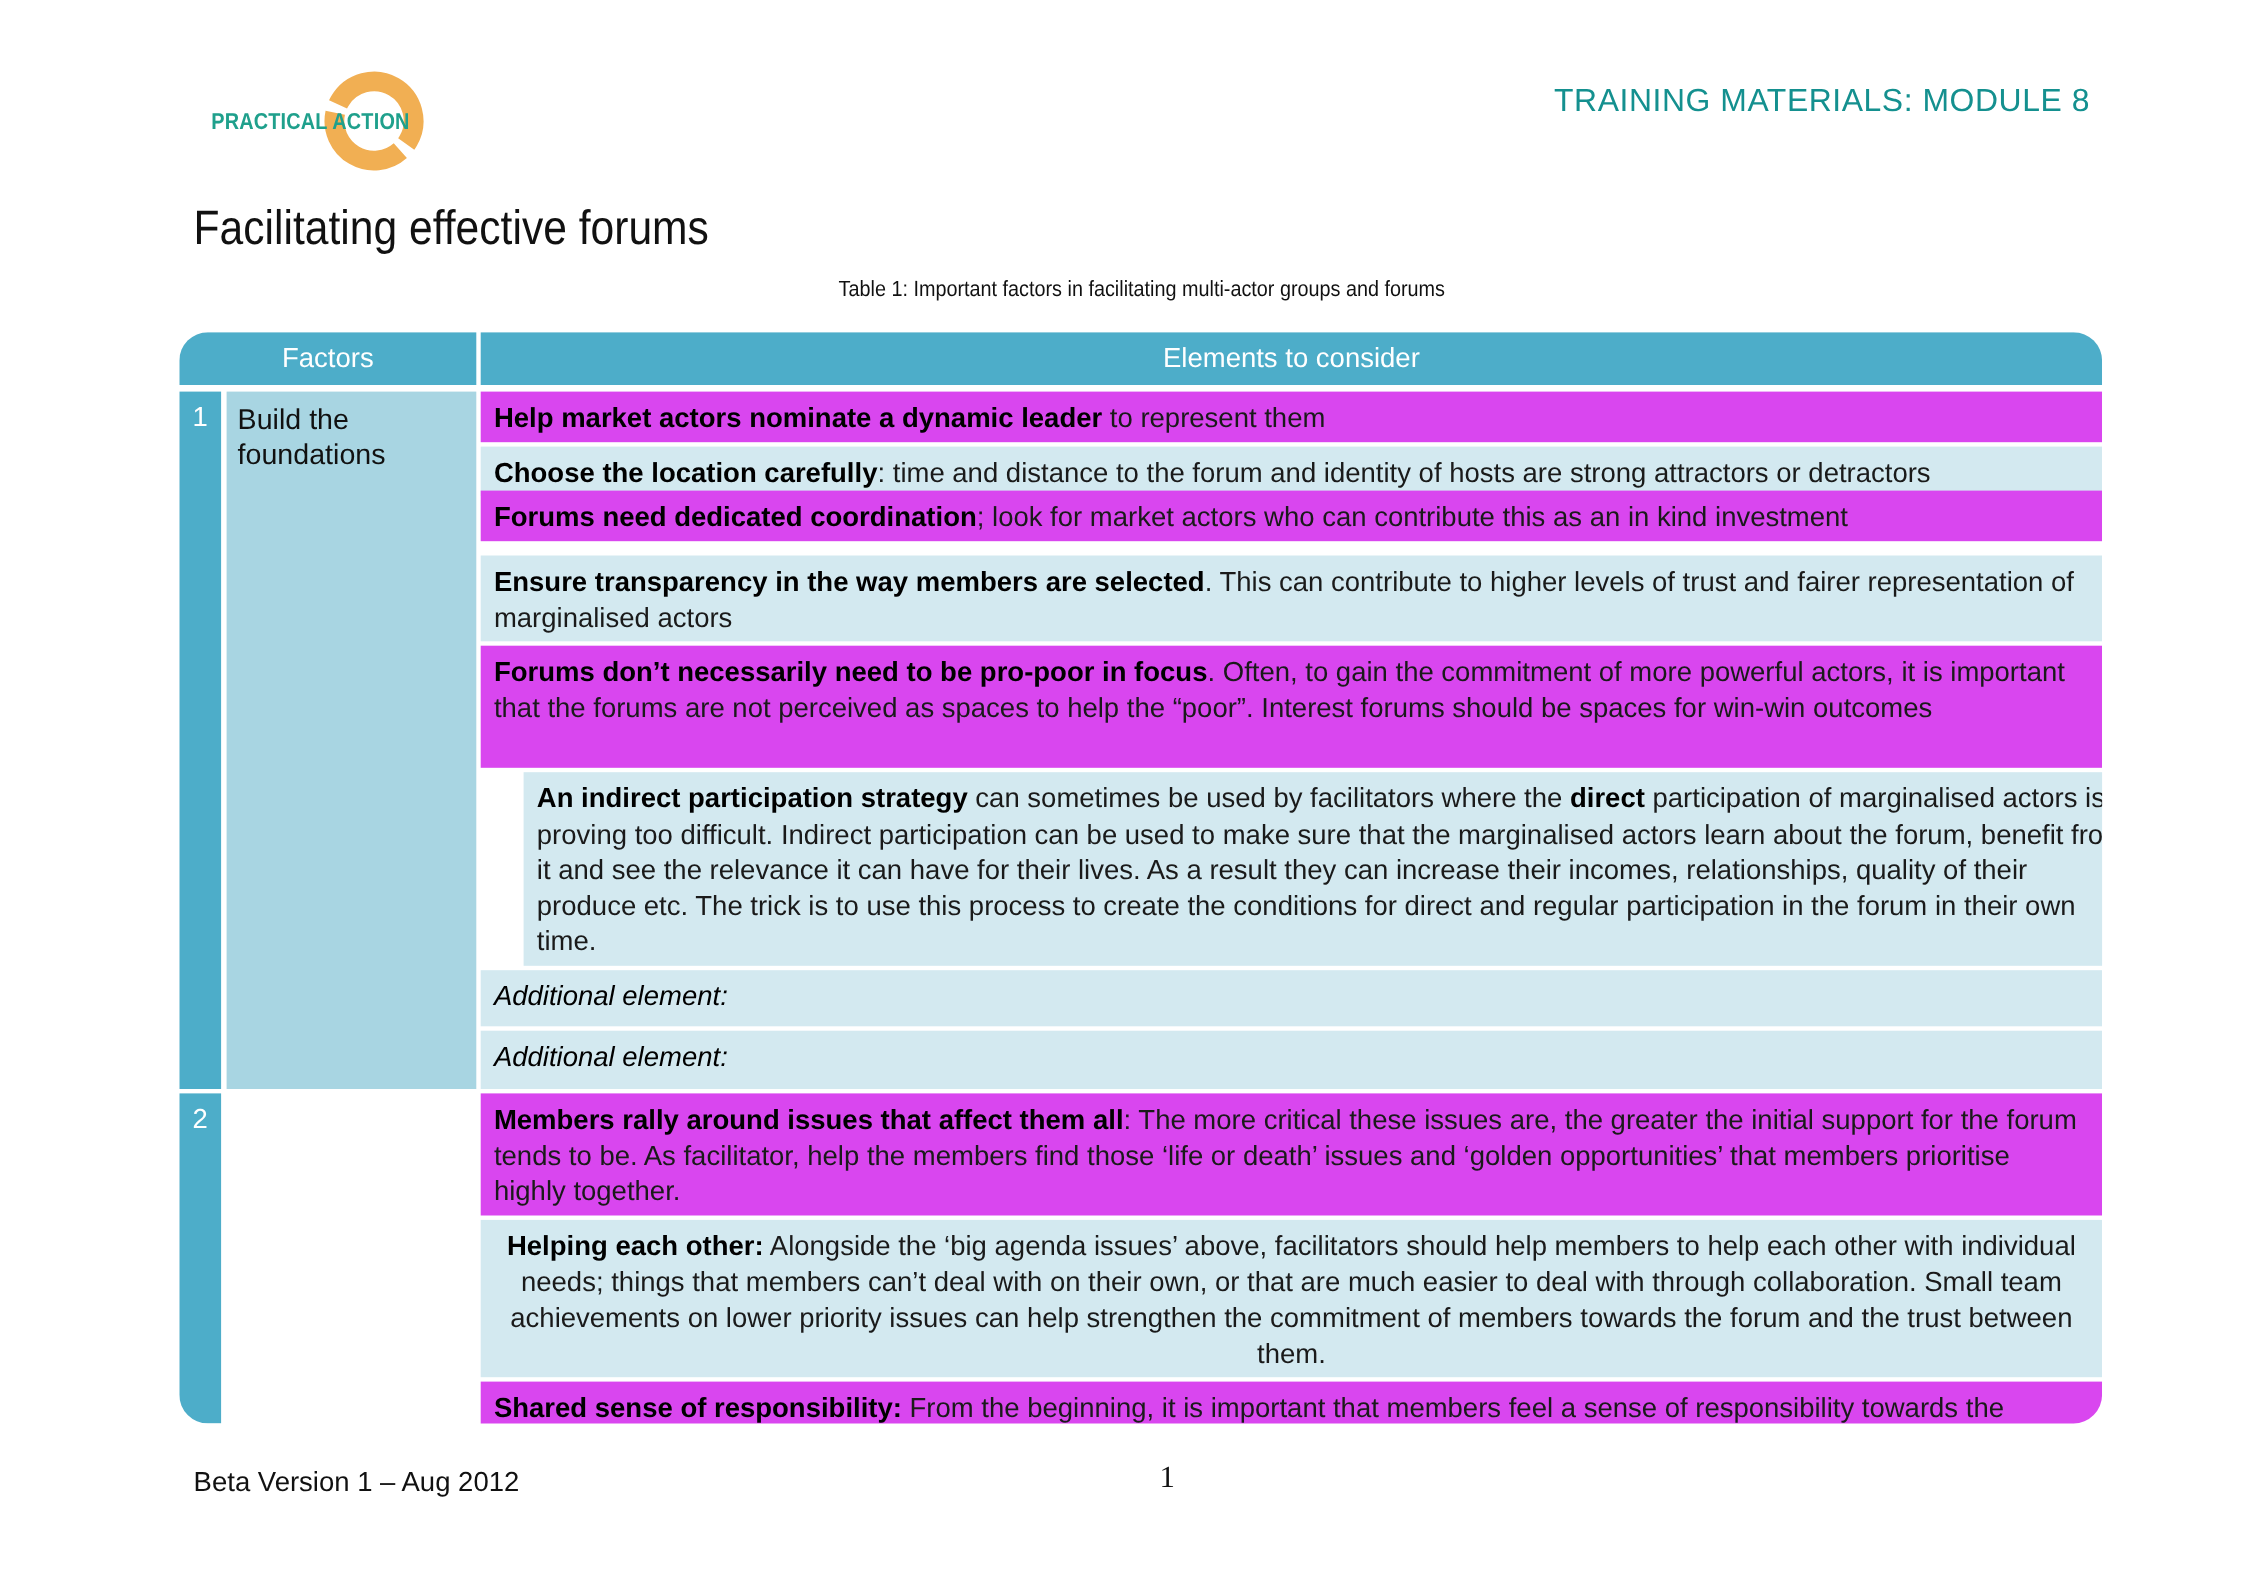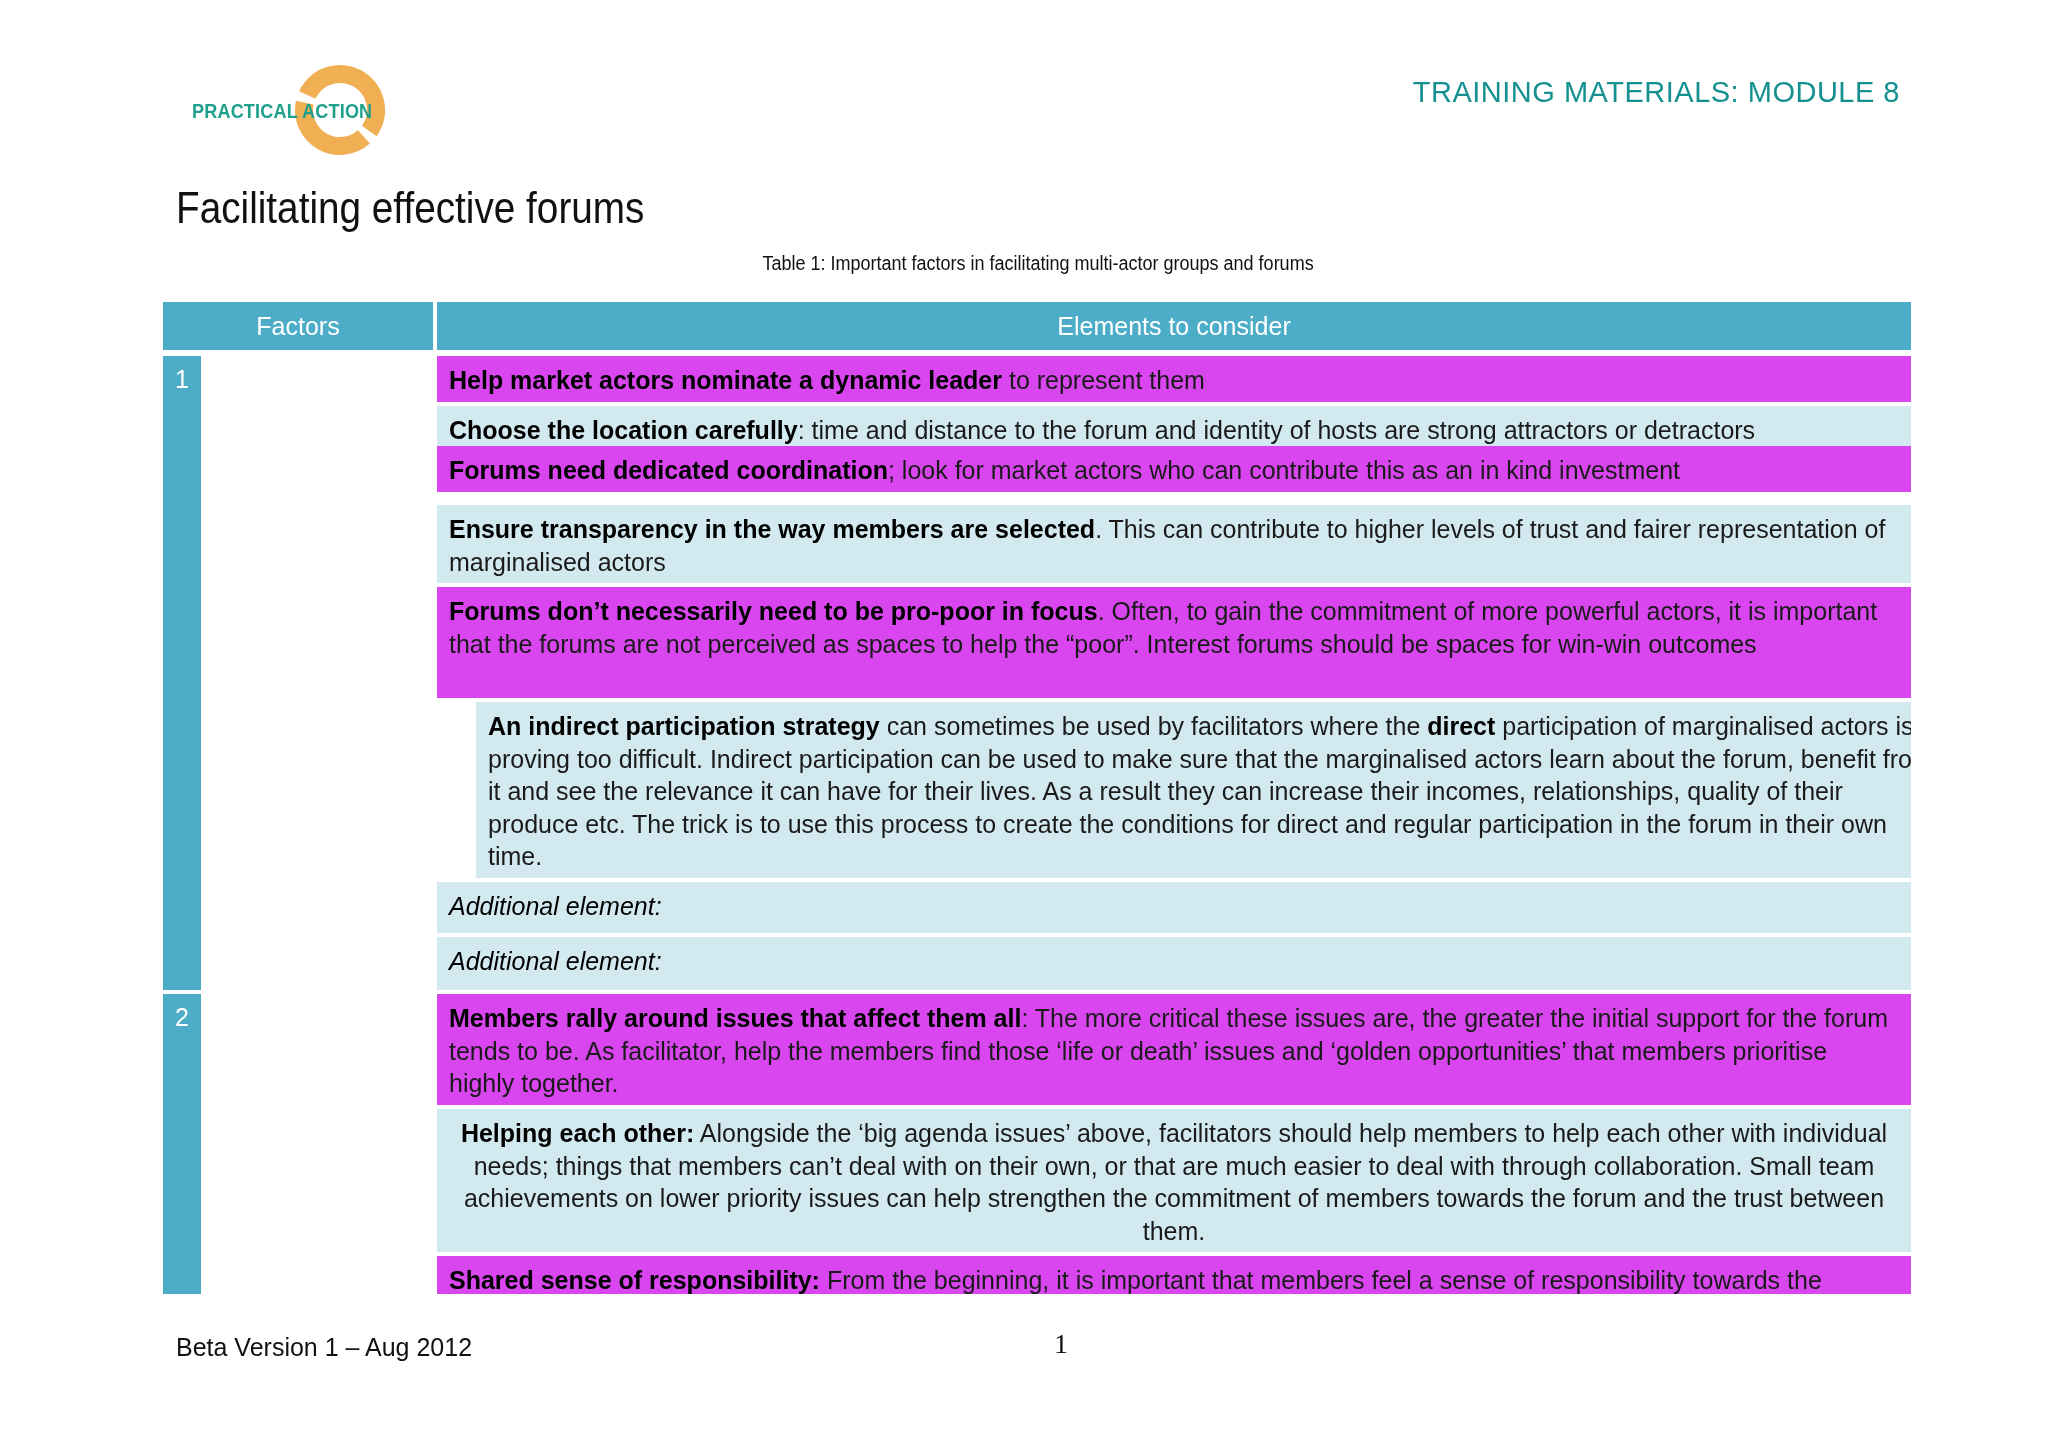--- a/index.html
+++ b/index.html
@@ -19,21 +19,21 @@
   }
   .page-title {
     position: absolute; left: 176px; top: 183px; font-size: 44px; color: #111;
     white-space: nowrap; transform: scaleX(0.88); transform-origin: left top;
   }
   .caption {
     position: absolute; left: 0; width: 2076px; text-align: center; top: 252px;
     font-size: 20px; color: #111; transform: scaleX(0.9); transform-origin: 1038px 0;
   }
 
-  .table { position: absolute; left: 163px; top: 302px; width: 1748px; height: 992px; overflow: hidden; }
+  .table { position: absolute; left: 163px; top: 302px; width: 1748px; height: 992px; overflow: hidden; border-radius: 26px; }
   .thead { position: absolute; left: 0; top: 0; height: 48px; width: 1748px; }
   .th { position: absolute; top: 0; height: 48px; background: #4dadc9; color: #ffffff;
         font-size: 25px; text-align: center; line-height: 48px; }
   .th-factors { left: 0; width: 270px; }
   .th-elements { left: 274px; width: 1474px; }
 
   .group { position: absolute; left: 0; width: 1748px; }
   .num { position: absolute; left: 0; top: 0; bottom: 0; width: 38px; background: #4dadc9;
          color: #fff; font-size: 25px; text-align: center; padding-top: 9px; box-sizing: border-box; }
   .factor { position: absolute; left: 43px; top: 0; bottom: 0; width: 227px; background: #a8d5e2;
@@ -65,20 +65,21 @@
 <div class="caption">Table 1: Important factors in facilitating multi-actor groups and forums</div>
 
 <div class="table">
   <div class="thead">
     <div class="th th-factors">Factors</div>
     <div class="th th-elements">Elements to consider</div>
   </div>
 
   <div class="group" style="top:54px; height:634px;">
     <div class="num">1</div>
+    <div class="factor">Build the foundations</div>
     <div class="elements">
       <div class="el dark" style="top:0; height:46px;">
         <b>Help market actors nominate a dynamic leader</b><span> to represent them</span>
       </div>
       <div class="el light" style="top:50px; height:45px;">
         <b>Choose the location carefully</b><span>: time and distance to the forum and identity of hosts are strong attractors or detractors</span>
       </div>
       <div class="el dark" style="top:90px; height:46px;">
         <b>Forums need dedicated coordination</b><span>; look for market actors who can contribute this as an in kind investment</span>
       </div>

